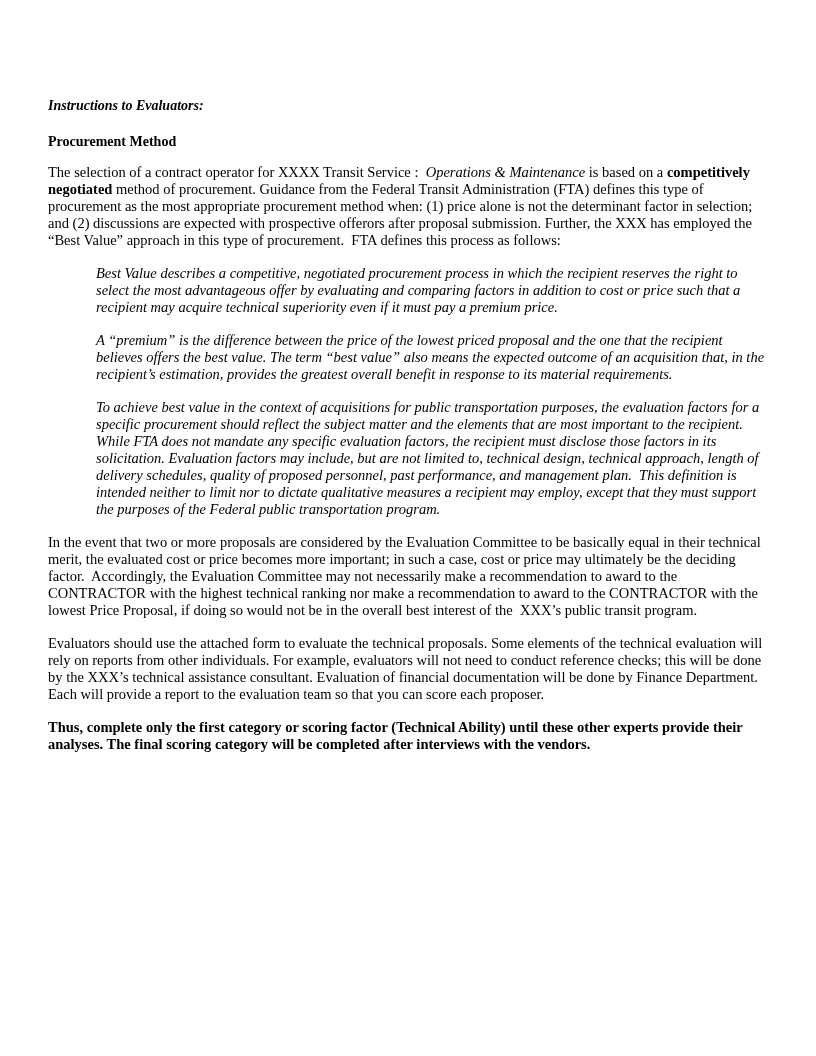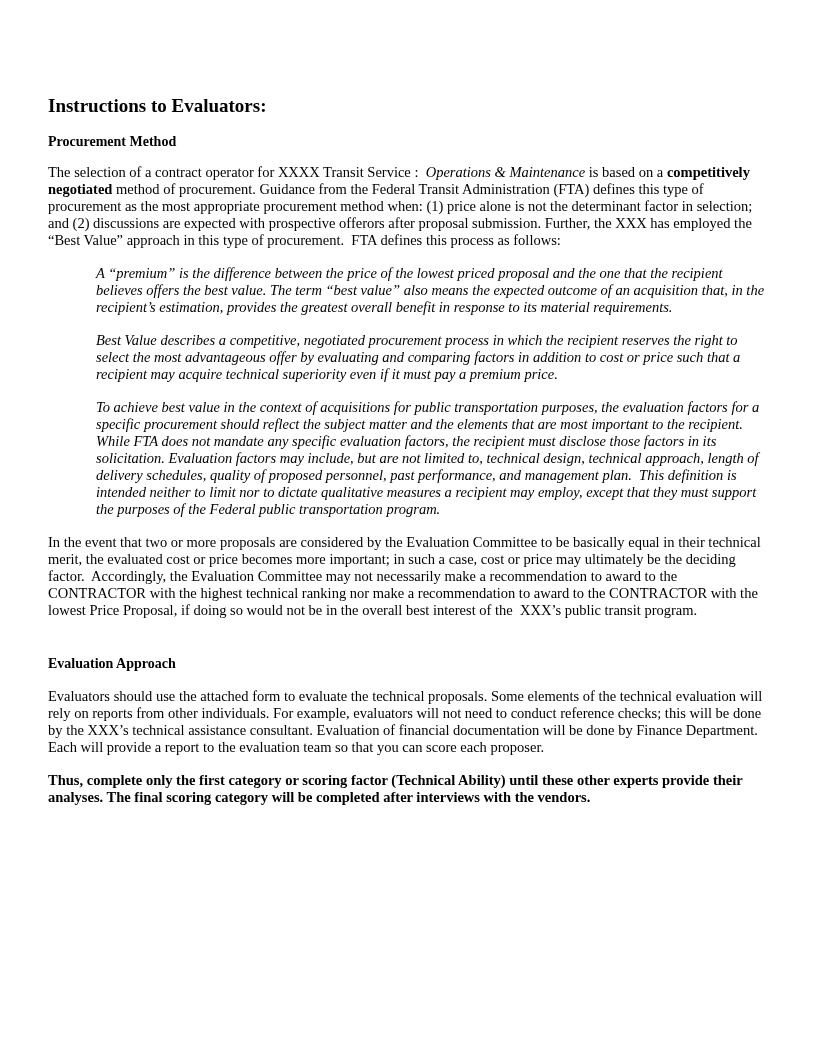--- a/index.html
+++ b/index.html
@@ -14,24 +14,25 @@
     background: #ffffff;
     box-sizing: border-box;
     padding: 94px 48px 0 48px;
     font-family: "Liberation Serif", "DejaVu Serif", serif;
     font-size: 14.5px;
     line-height: 17px;
     color: #000000;
     overflow: hidden;
   }
   .doc-title {
-    font-size: 19px;
+    font-size: 14px;
     line-height: 23px;
     font-weight: bold;
     margin: 0 0 16px 0;
+    font-style: italic;
   }
   .section-heading {
     font-size: 14px;
     line-height: 17px;
     font-weight: bold;
     margin: 0 0 14px 0;
   }
   .section-heading.gap-above {
     margin-top: 36px;
     margin-bottom: 16px;
@@ -55,29 +56,28 @@
 <body>
 
 <div class="page">
 
   <div class="doc-title">Instructions to Evaluators:</div>
 
   <div class="section-heading">Procurement Method</div>
 
   <p class="body-para"><span>The selection of a contract operator for XXXX Transit Service :  </span><span class="run-italic">Operations &amp; Maintenance</span><span> is based on a </span><span class="run-bold">competitively negotiated</span><span> method of procurement. Guidance from the Federal Transit Administration (FTA) defines this type of procurement as the most appropriate procurement method when: (1) price alone is not the determinant factor in selection; and (2) discussions are expected with prospective offerors after proposal submission. Further, the XXX has employed the “Best Value” approach in this type of procurement.  FTA defines this process as follows:</span></p>
 
+  <p class="block-quote">Best Value describes a competitive, negotiated procurement process in which the recipient reserves the right to select the most advantageous offer by evaluating and comparing factors in addition to cost or price such that a recipient may acquire technical superiority even if it must pay a premium price.</p>
+
   <p class="block-quote">A “premium” is the difference between the price of the lowest priced proposal and the one that the recipient believes offers the best value. The term “best value” also means the expected outcome of an acquisition that, in the recipient’s estimation, provides the greatest overall benefit in response to its material requirements.</p>
-
-  <p class="block-quote">Best Value describes a competitive, negotiated procurement process in which the recipient reserves the right to select the most advantageous offer by evaluating and comparing factors in addition to cost or price such that a recipient may acquire technical superiority even if it must pay a premium price.</p>
 
   <p class="block-quote">To achieve best value in the context of acquisitions for public transportation purposes, the evaluation factors for a specific procurement should reflect the subject matter and the elements that are most important to the recipient. While FTA does not mandate any specific evaluation factors, the recipient must disclose those factors in its solicitation. Evaluation factors may include, but are not limited to, technical design, technical approach, length of delivery schedules, quality of proposed personnel, past performance, and management plan.  This definition is intended neither to limit nor to dictate qualitative measures a recipient may employ, except that they must support the purposes of the Federal public transportation program.</p>
 
 
   <p class="body-para">In the event that two or more proposals are considered by the Evaluation Committee to be basically equal in their technical merit, the evaluated cost or price becomes more important; in such a case, cost or price may ultimately be the deciding factor.  Accordingly, the Evaluation Committee may not necessarily make a recommendation to award to the CONTRACTOR with the highest technical ranking nor make a recommendation to award to the CONTRACTOR with the lowest Price Proposal, if doing so would not be in the overall best interest of the  XXX’s public transit program.</p>
 
-  <div class="section-heading gap-above">Evaluation Approach</div>
 
 
   <p class="body-para">Evaluators should use the attached form to evaluate the technical proposals. Some elements of the technical evaluation will rely on reports from other individuals. For example, evaluators will not need to conduct reference checks; this will be done by the XXX’s technical assistance consultant. Evaluation of financial documentation will be done by Finance Department. Each will provide a report to the evaluation team so that you can score each proposer.</p>
 
   <p class="body-para bold-para">Thus, complete only the first category or scoring factor (Technical Ability) until these other experts provide their analyses. The final scoring category will be completed after interviews with the vendors.</p>
 
 </div>
 
 </body></html>

